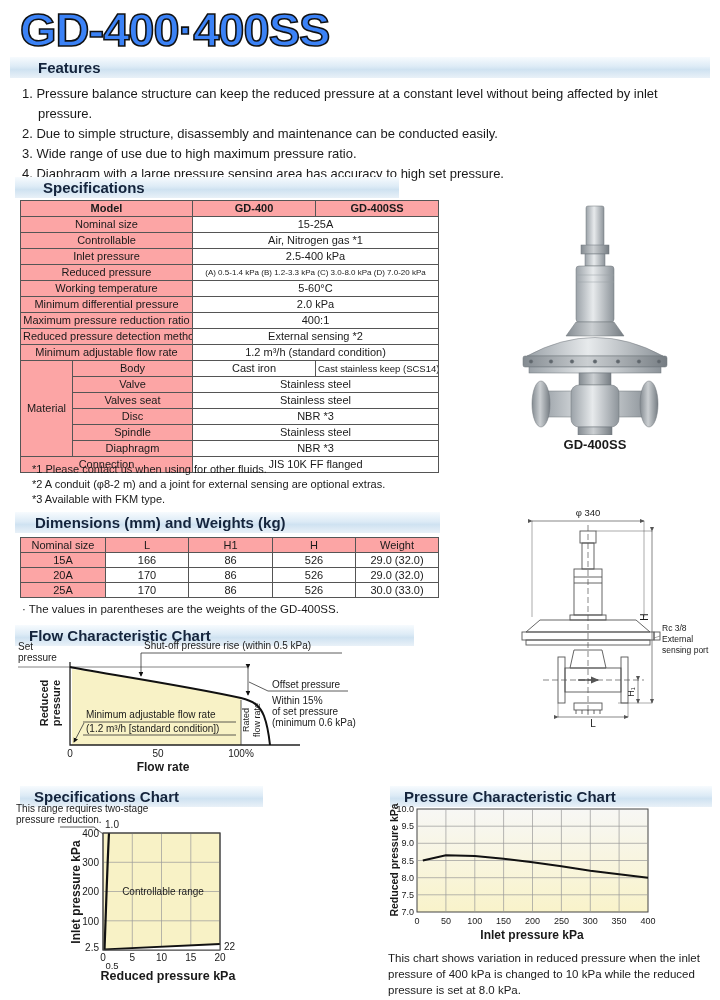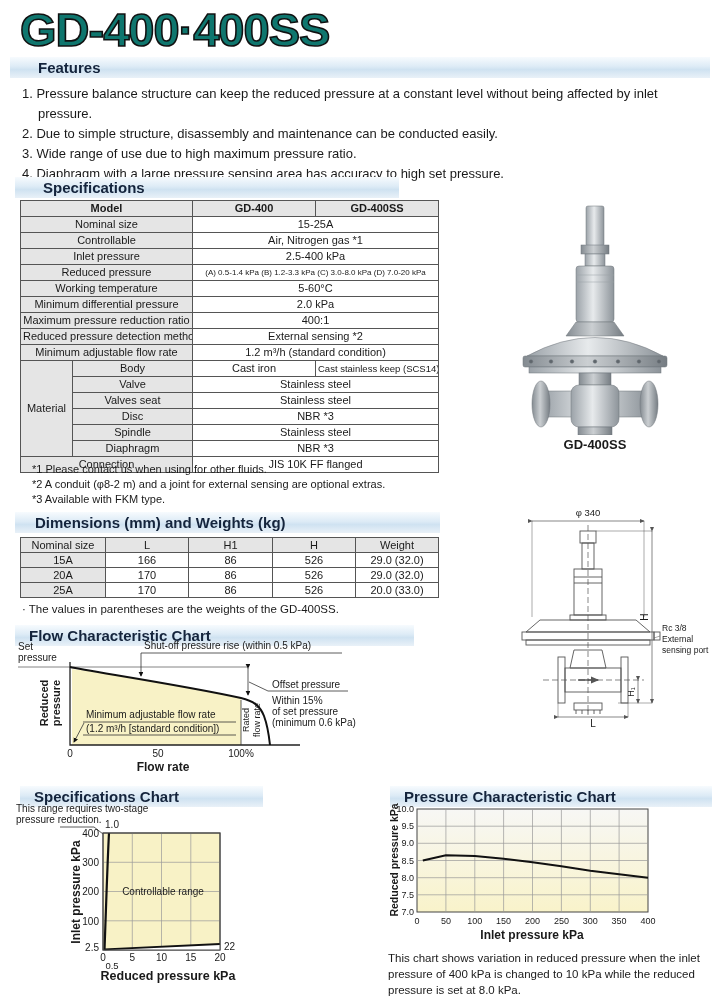--- a/index.html
+++ b/index.html
@@ -1,29 +1,29 @@
 <!DOCTYPE html>
 <html><head>
 <meta charset="utf-8">
 <style>
   html,body{margin:0;padding:0;}
   body{width:720px;height:1000px;position:relative;background:#fff;color:#1a1a1a;
        font-family:"Liberation Sans",sans-serif;overflow:hidden;}
   .abs{position:absolute;}
   .page-title{left:20px;top:2px;font-size:47px;font-weight:bold;letter-spacing:-1px;
-      color:#0f766e;-webkit-text-stroke:1.6px #111;}
+      color:#3b82f6;-webkit-text-stroke:1.6px #111;}
   .band{height:21px;background:linear-gradient(180deg,#f7fbfe 0%,#ddebf6 45%,#cfe2f1 60%,#e9f1f8 100%);
       color:#14243c;font-weight:bold;font-size:15px;line-height:21px;padding-left:28px;box-sizing:border-box;}
   .features-list{left:22px;top:84px;width:690px;font-size:13px;line-height:20px;}
   .features-list div{padding-left:16px;text-indent:-16px;}
   table{border-collapse:collapse;table-layout:fixed;}
   td{border:1px solid #555;font-size:11px;text-align:center;padding:0 2px;overflow:hidden;white-space:nowrap;}
   .spec-table td{height:15px;line-height:13px;}
   .dim-table td{height:14px;}
-  .yl{background:#e5e5e5;}
+  .yl{background:#fca5a5;}
   .bold{font-weight:bold;}
   .tiny{font-size:8px;}
   .small{font-size:9.5px;}
   .fnotes{left:32px;top:462px;font-size:11px;line-height:15px;width:450px;}
   .photo-caption{left:515px;top:437px;width:160px;text-align:center;font-weight:bold;font-size:13px;}
   .dim-note{left:22px;top:603px;font-size:11.5px;}
   .chart-caption{left:388px;top:950px;width:326px;font-size:11.5px;line-height:16px;}
   svg text{font-family:"Liberation Sans",sans-serif;fill:#1a1a1a;}
 </style>
 </head>
@@ -198,21 +198,21 @@
     <td>170</td>
     <td>86</td>
     <td>526</td>
     <td>29.0 (32.0)</td>
   </tr>
   <tr>
     <td class="yl">25A</td>
     <td>170</td>
     <td>86</td>
     <td>526</td>
-    <td>20.0 (33.0)</td>
+    <td>30.0 (33.0)</td>
   </tr>
 </tbody>
   </table>
 <div class="abs dim-note">· The values in parentheses are the weights of the GD-400SS.</div>
 
 <svg class="abs" style="left:498px;top:505px;" width="222" height="290" viewBox="0 0 222 290">
   <defs>
     <marker id="da" markerWidth="8" markerHeight="8" refX="6" refY="3" orient="auto">
       <path d="M0,0 L7,3 L0,6 Z" fill="#555"></path>
     </marker>

